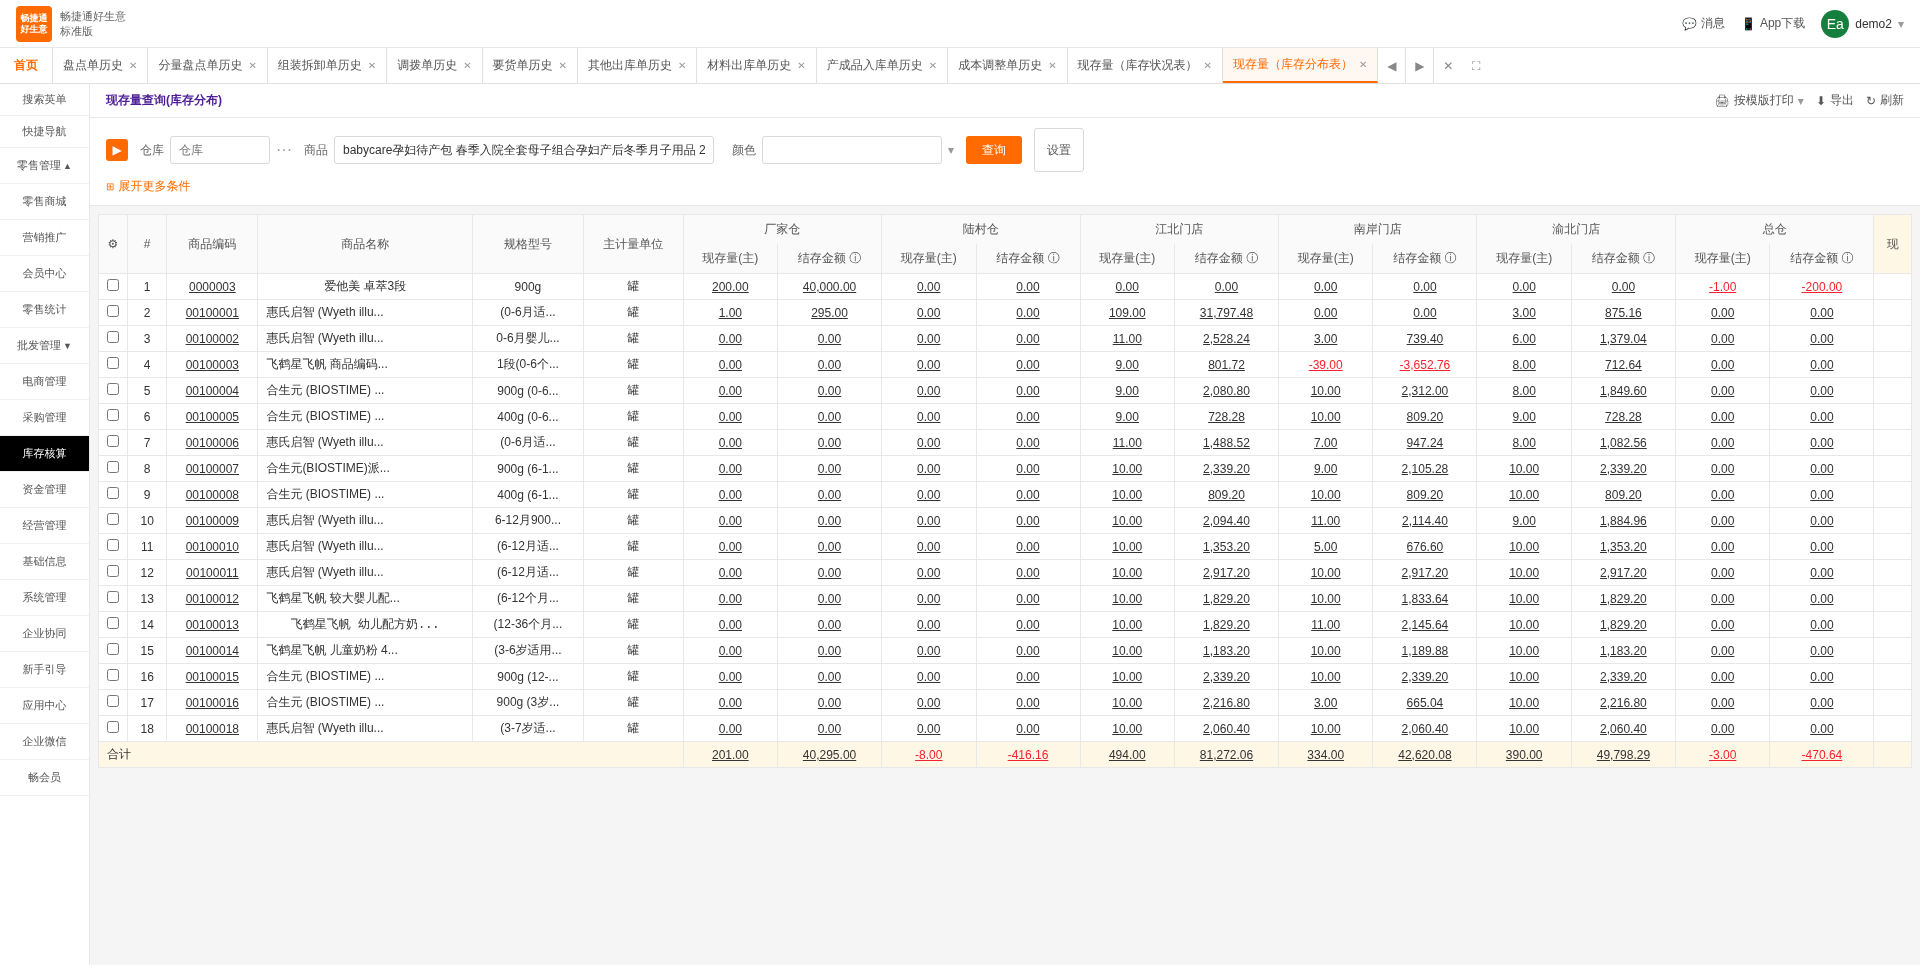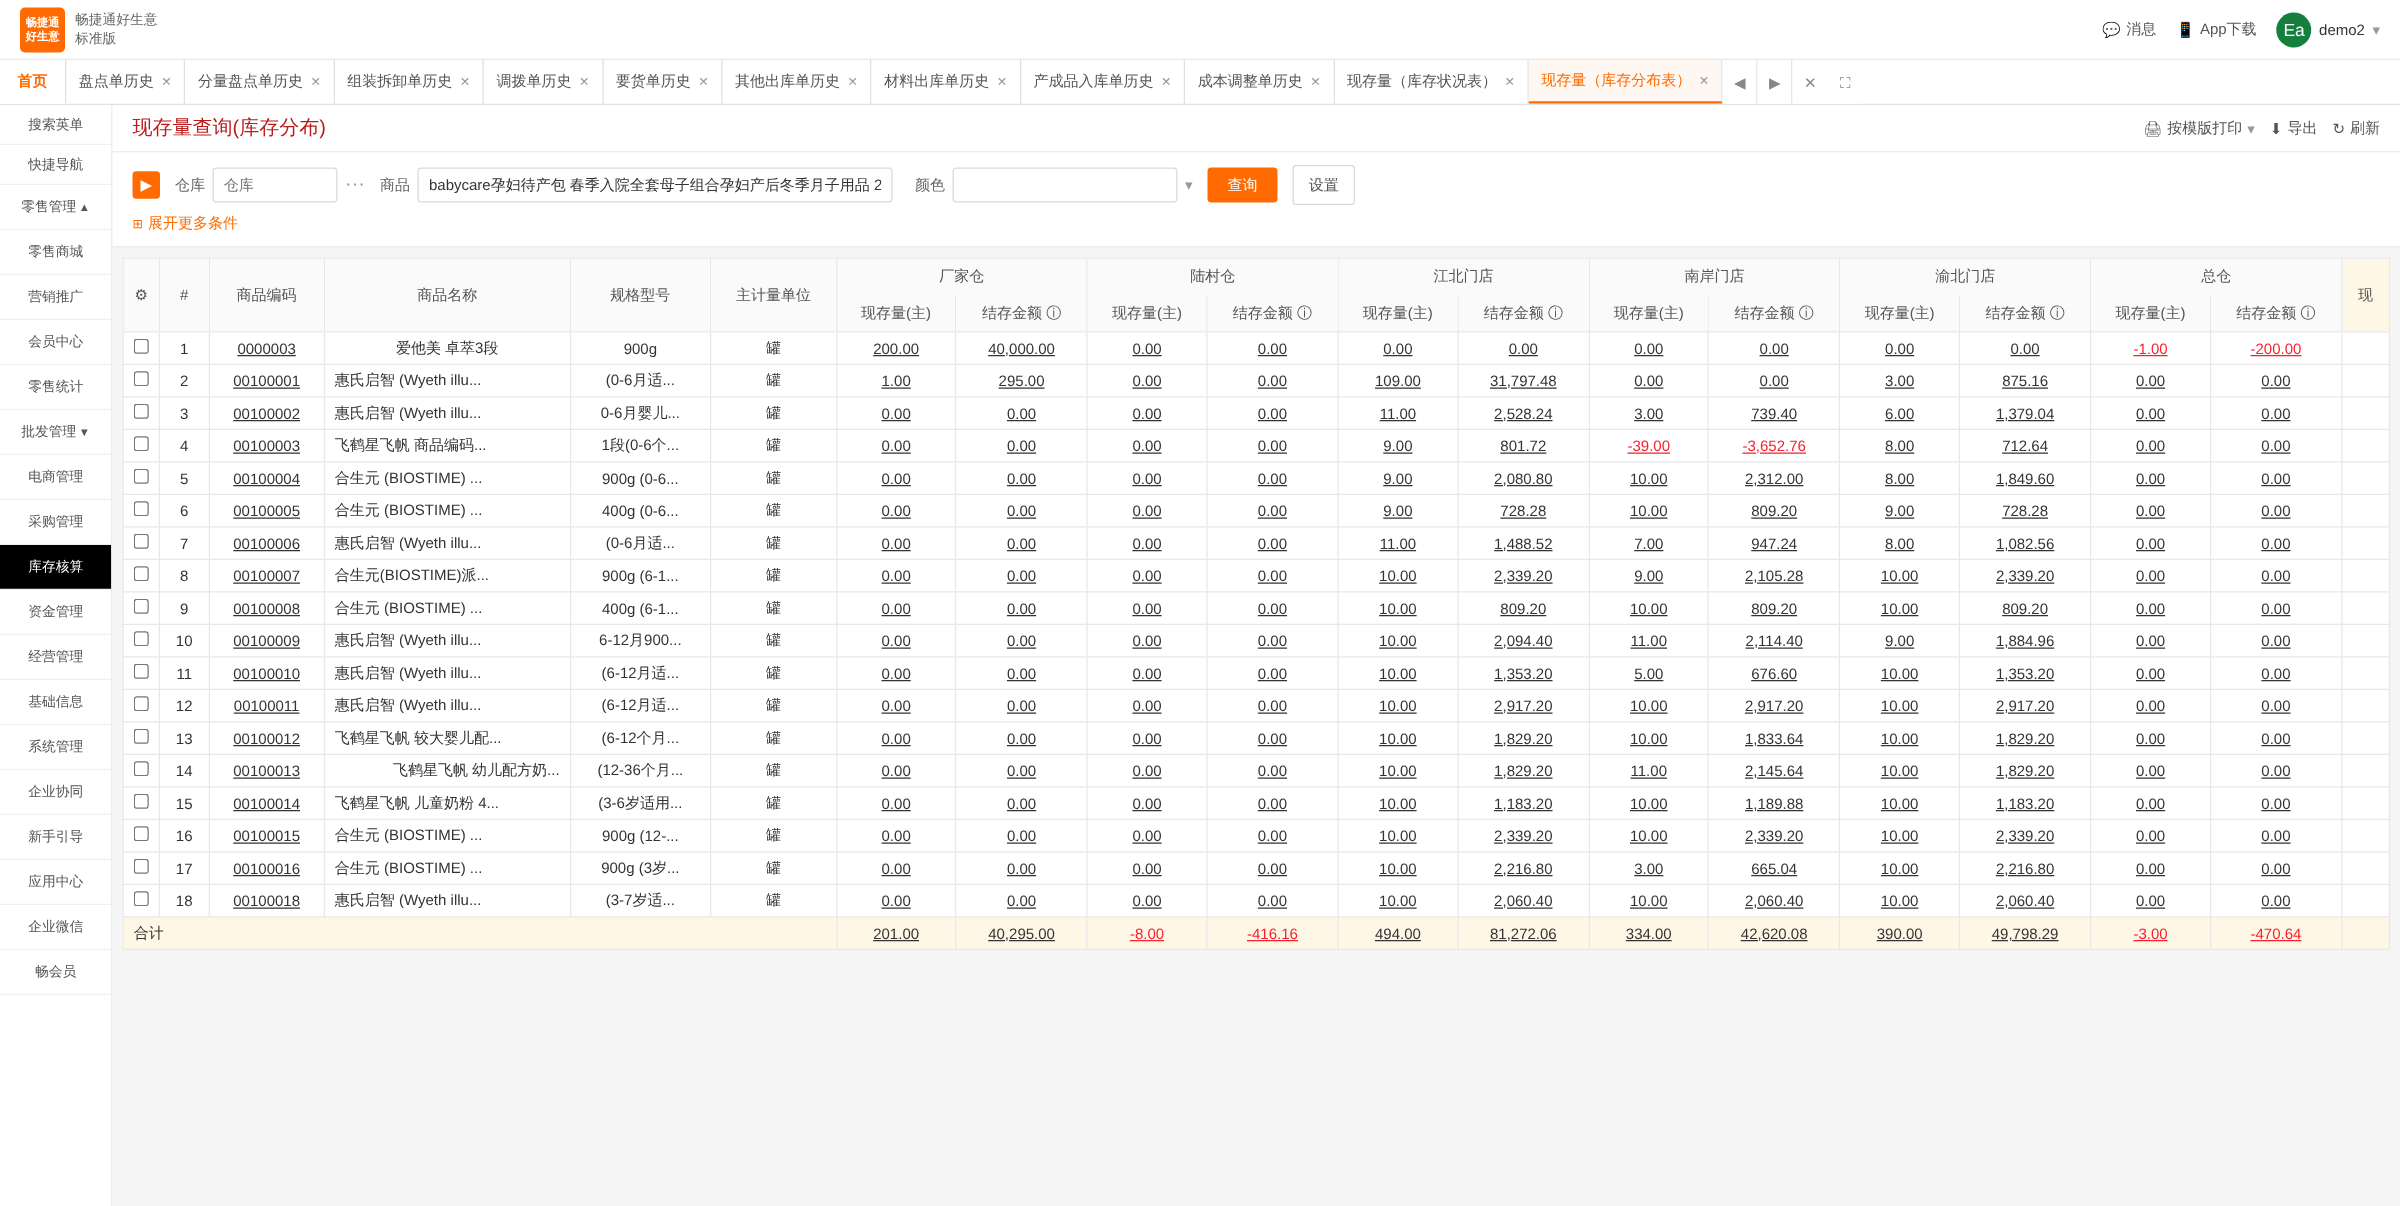--- a/index.html
+++ b/index.html
@@ -33,34 +33,34 @@
     .sidebar-item.active { background: #000000; color: #fff; }
     .sidebar-item.has-arrow { display: flex; align-items: center; justify-content: center; gap: 2px; }
     .sidebar-search { padding: 8px 4px; text-align: center; cursor: pointer; font-size: 11px; color: #555; border-bottom: 1px solid #f0f0f0; background: #fff; }
     .sidebar-quick { padding: 8px 4px; text-align: center; cursor: pointer; font-size: 11px; color: #555; border-bottom: 1px solid #f0f0f0; }
     
     
     .content-area { flex: 1; overflow: hidden; display: flex; flex-direction: column; background: #f5f5f5; }
     
     
     .page-header { background: #fff; padding: 8px 16px; display: flex; align-items: center; justify-content: space-between; border-bottom: 1px solid #e8e8e8; }
-    .page-title { font-size: 16px; font-weight: normal; color: #b91c1c; }
+    .page-title { font-size: 12px; font-weight: bold; color: #4c1d95; }
     .header-actions { display: flex; align-items: center; gap: 12px; }
     .header-action-btn { display: flex; align-items: center; gap: 4px; color: #555; font-size: 12px; cursor: pointer; }
     
     
     .search-panel { background: #fff; padding: 10px 16px; border-bottom: 1px solid #e8e8e8; }
     .search-row { display: flex; align-items: center; gap: 12px; flex-wrap: wrap; }
     .search-field { display: flex; align-items: center; gap: 6px; }
     .search-label { color: #666; font-size: 12px; white-space: nowrap; }
     .search-input { height: 28px; border: 1px solid #d9d9d9; border-radius: 3px; padding: 0 8px; font-size: 12px; color: #333; min-width: 60px; }
     .search-input-wide { width: 360px; }
     .search-input-color { width: 200px; }
     .search-btn { height: 28px; padding: 0 16px; background: #ff6b00; color: #fff; border: none; border-radius: 3px; cursor: pointer; font-size: 12px; }
-    .settings-btn { height: 32px; padding: 0 12px; background: #fff; color: #555; border: 1px solid #d9d9d9; border-radius: 3px; cursor: pointer; font-size: 12px; }
+    .settings-btn { height: 44px; padding: 0 12px; background: #fff; color: #555; border: 1px solid #d9d9d9; border-radius: 3px; cursor: pointer; font-size: 12px; }
     .expand-more { display: flex; align-items: center; gap: 4px; color: #ff6b00; font-size: 12px; cursor: pointer; margin-top: 6px; }
     .expand-icon { font-size: 10px; }
     .ellipsis-btn { color: #999; cursor: pointer; font-size: 16px; line-height: 1; }
     
     
     .table-container { flex: 1; overflow: auto; padding: 8px; }
     .data-table { width: 100%; border-collapse: collapse; background: #fff; font-size: 12px; }
     .data-table th { background: #fafafa; border: 1px solid #e8e8e8; padding: 6px 8px; text-align: center; font-weight: normal; color: #555; white-space: nowrap; position: sticky; top: 0; z-index: 10; }
     .data-table td { border: 1px solid #e8e8e8; padding: 4px 8px; text-align: center; color: #333; white-space: nowrap; }
     .data-table .num-cell { text-decoration: underline; color: #333; cursor: pointer; }
@@ -549,21 +549,21 @@
     <td class="num-cell">10.00</td>
     <td class="num-cell">1,829.20</td>
     <td class="num-cell">0.00</td>
     <td class="num-cell">0.00</td>
     <td></td>
   </tr>
             <tr>
     <td><input type="checkbox" style="width: 12px; height: 12px;"></td>
     <td>14</td>
     <td class="num-cell">00100013</td>
-    <td style="text-align:right;">飞鹤星飞帆 幼儿配方奶...</td>
+    <td style="text-align:center;font-family:Liberation Mono, monospace;">飞鹤星飞帆 幼儿配方奶...</td>
     <td>(12-36个月...</td>
     <td>罐</td>
     <td class="num-cell">0.00</td>
     <td class="num-cell">0.00</td>
     <td class="num-cell">0.00</td>
     <td class="num-cell">0.00</td>
     <td class="num-cell">10.00</td>
     <td class="num-cell">1,829.20</td>
     <td class="num-cell">11.00</td>
     <td class="num-cell">2,145.64</td>

